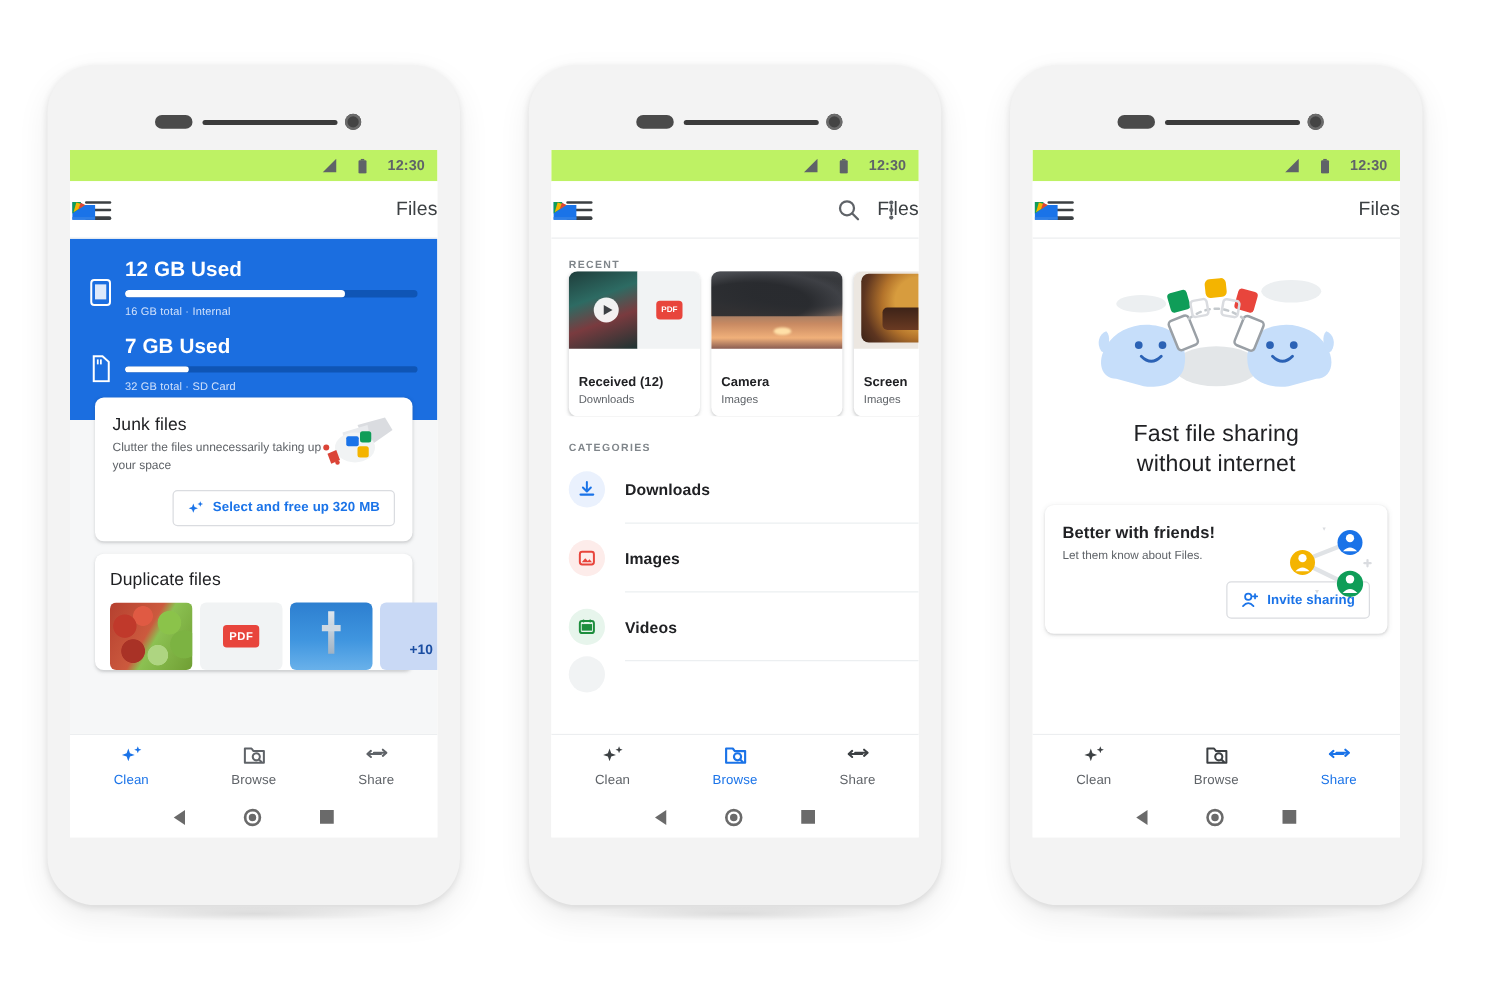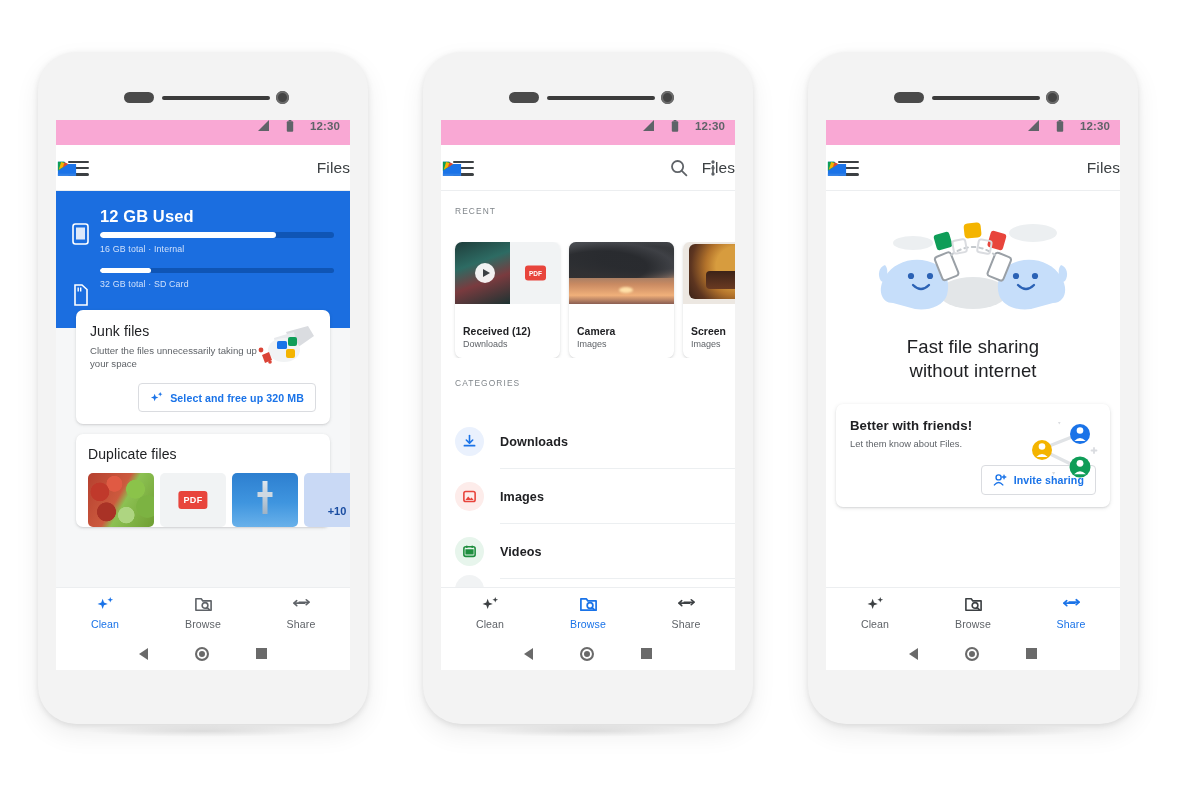--- a/index.html
+++ b/index.html
@@ -34,22 +34,22 @@
   .front-cam    { position:absolute; left:238px; top:3px; width:13px; height:13px; border-radius:50%; background:#444;
                   box-shadow: inset 0 0 0 2px #6b6b6b; }
 
   .screen {
     position:absolute; left:18px; top:68px; width:294px; height:550px;
     background:#fff; overflow:hidden;
     display:flex; flex-direction:column;
   }
 
   
-  .statusbar { height:25px; display:flex; align-items:flex-start; justify-content:flex-end;
-               padding-right:10px; gap:16px; background:#f9a8d4; }
+  .statusbar { height:25px; display:flex; align-items:center; justify-content:flex-end;
+               padding-right:10px; gap:16px; background:#bef264; }
   .sb-signal { width:12px; height:11px; }
   .sb-batt   { width:8px; height:12px; }
   .sb-time   { font-size:11.5px; color:#5f6368; font-weight:600; letter-spacing:.1px; }
 
   
   .appbar { height:46px; display:flex; align-items:center; padding:0 12px; background:#fff;
             position:relative; }
   .ham { width:21px; height:15px; display:flex; flex-direction:column; justify-content:space-between; cursor:pointer; }
   .ham span { display:block; height:2.2px; background:#3c4043; border-radius:2px; }
   .brand { position:absolute; left:0; right:0; display:flex; align-items:center; justify-content:space-between;
@@ -87,21 +87,21 @@
   .thumbs { display:flex; gap:6px; margin-top:11px; }
   .thumb { width:66px; height:54px; border-radius:5px; overflow:hidden; position:relative; flex:none; }
   .t-more { background:#c9d9f5; display:flex; align-items:flex-end; justify-content:center; padding-bottom:10px; }
   .t-more b { font-size:11px; color:#1a4da1; font-weight:600; }
   .pdf-chip { position:absolute; left:50%; top:50%; transform:translate(-50%,-50%);
               background:#e8453c; color:#fff; font-size:9px; font-weight:700; border-radius:3px; padding:4px 5px;
               letter-spacing:.4px; }
 
   
   .scroll2 { background:#fff; height:100%; padding-top:9px; }
-  .sec-label { font-size:8.4px; letter-spacing:1.1px; color:#80868b; font-weight:400; padding:6px 14px 26px 14px; }
+  .sec-label { font-size:8.4px; letter-spacing:1.1px; color:#80868b; font-weight:700; padding:6px 14px 1px 14px; }
   .recent-row { display:flex; gap:9px; padding-left:14px; overflow:hidden; }
   .rc { width:105px; flex:none; background:#fff; border-radius:7px;
         box-shadow:0 1px 2px rgba(60,64,67,.16), 0 1px 4px rgba(60,64,67,.07); overflow:hidden; }
   .rc-img { height:62px; position:relative; display:flex; }
   .rc-meta { padding:22px 8px 9px 8px; }
   .rc-t { font-size:10.4px; color:#202124; font-weight:700; white-space:nowrap; letter-spacing:.05px; }
   .rc-s { font-size:9px; color:#5f6368; margin-top:2px; }
   .play { position:absolute; left:30px; top:50%; transform:translate(-50%,-50%);
           width:20px; height:20px; border-radius:50%; background:rgba(255,255,255,.92);
           display:flex; align-items:center; justify-content:center; }
@@ -203,20 +203,21 @@
             </div>
           </div>
 
           <div class="hero-row">
             <svg class="hero-ic" viewBox="0 0 17 22">
               <path d="M3 1 h7 l5 4.5 V21 H3 Z" fill="none" stroke="#ffffff" stroke-width="1.6"></path>
               <rect x="5.5" y="3.5" width="1.4" height="4" fill="#fff"></rect>
               <rect x="8" y="3.5" width="1.4" height="4" fill="#fff"></rect>
             </svg>
             <div class="hero-txt">
+              <div class="hero-title">7 GB Used</div>
               <div class="track">
                 <div class="fill" id="fill-sd" style="width: 22%;"></div>
               </div>
               <div class="hero-sub">32 GB total · SD Card</div>
             </div>
           </div>
         </div>
 
         <div class="card card-pull">
           <div class="card-h">Junk files</div>

